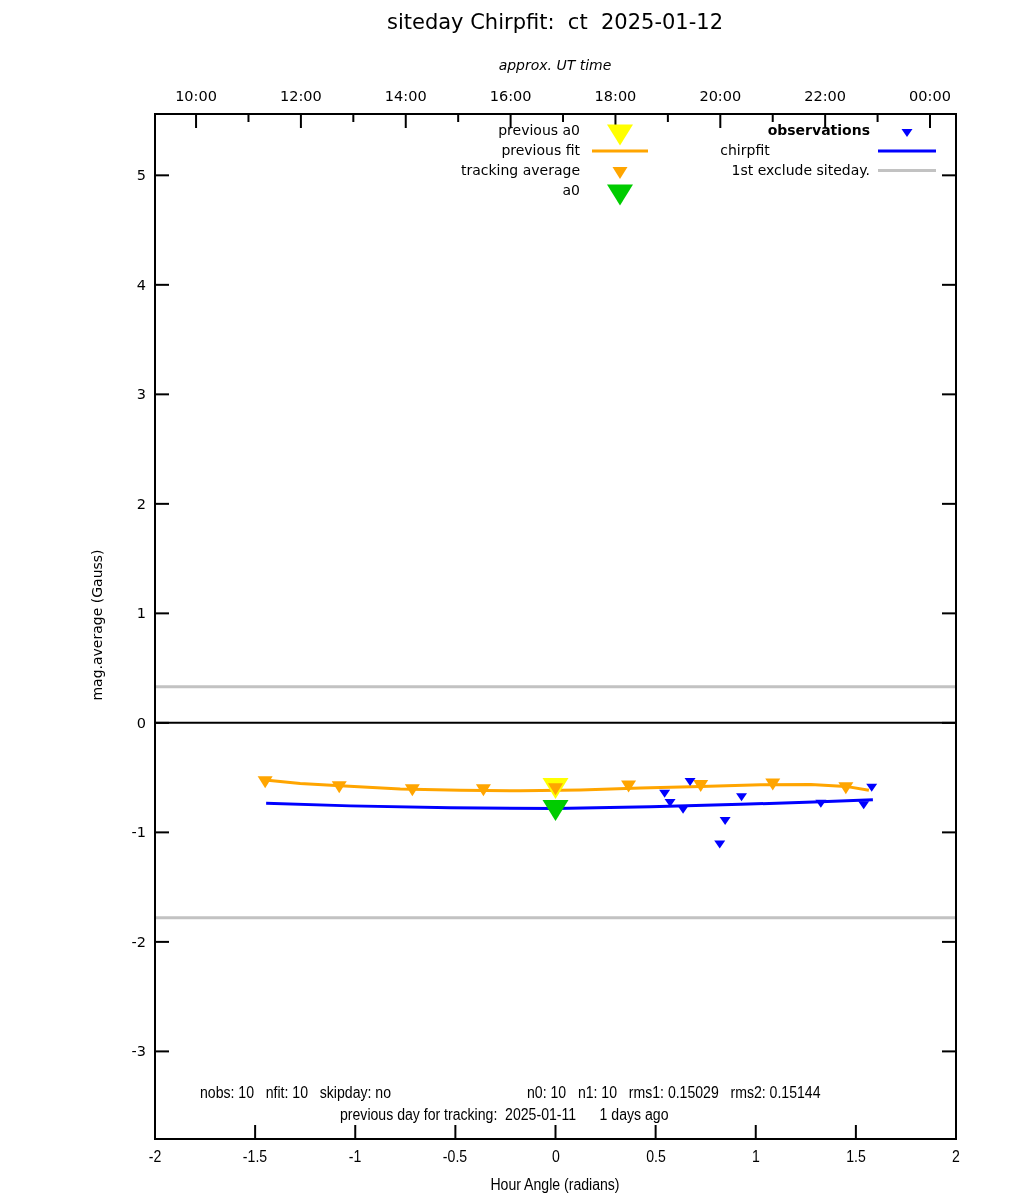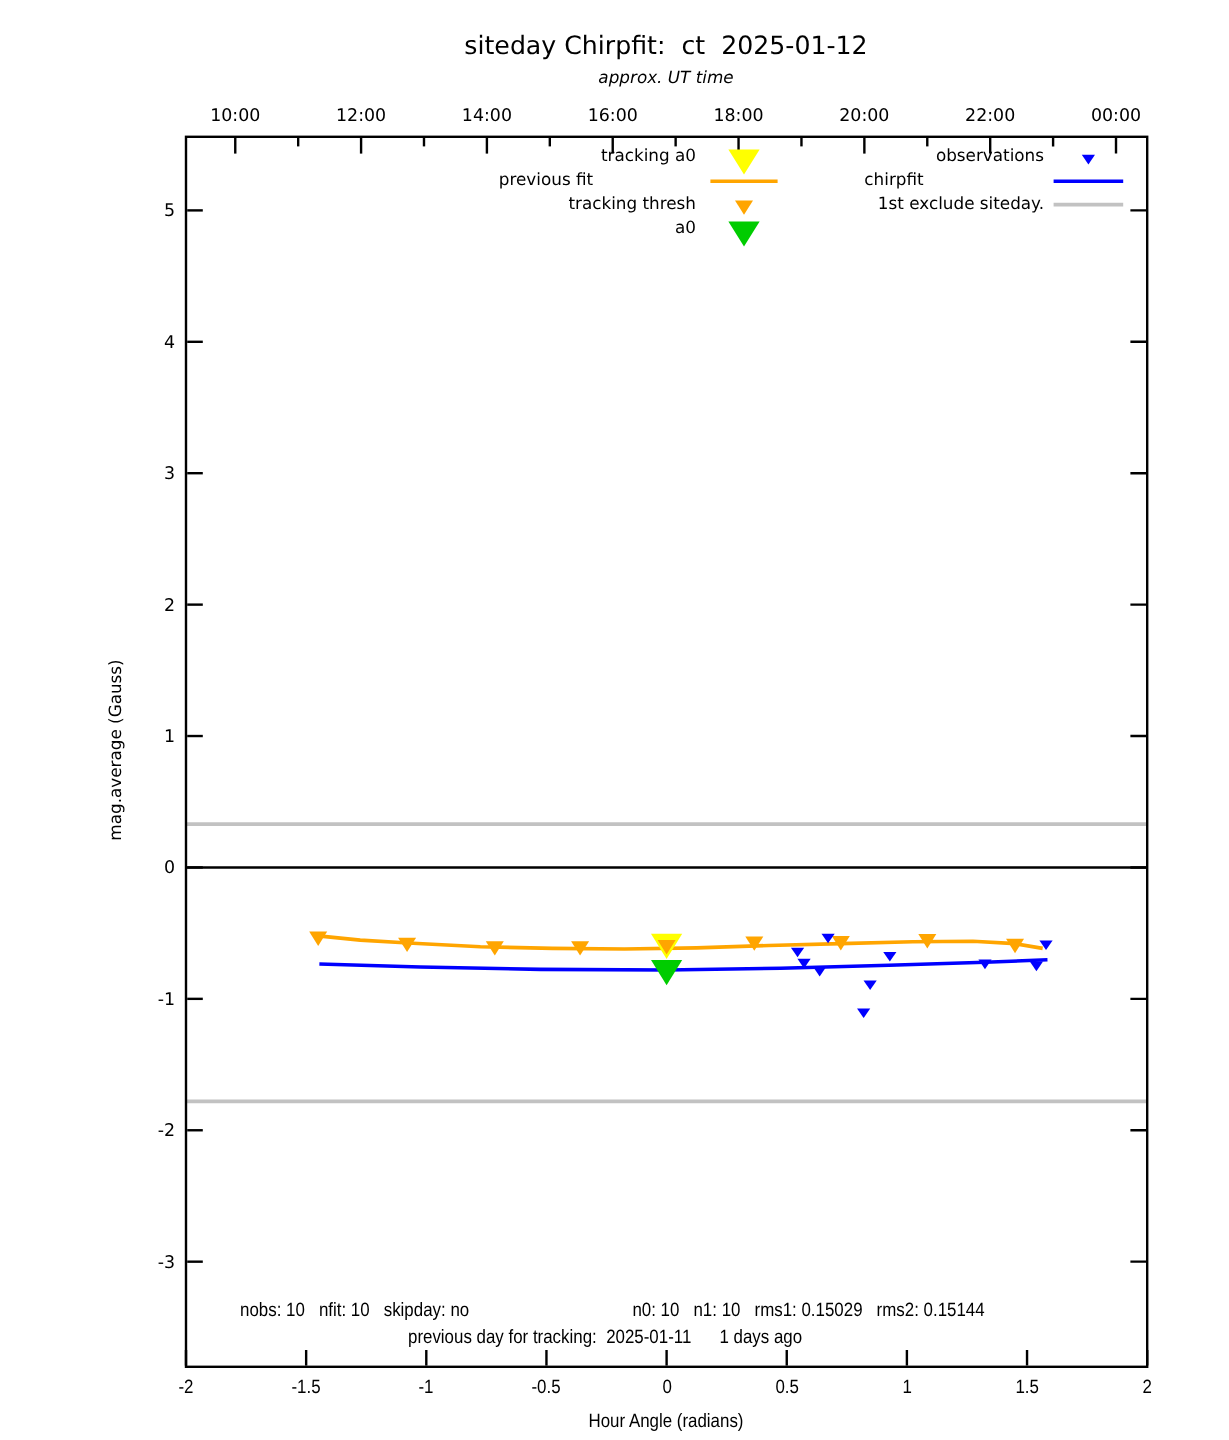--- a/index.html
+++ b/index.html
@@ -1,21 +1,21 @@
 <!DOCTYPE html>
 <html><head>
 <meta charset="utf-8">
 <style>
   html,body{margin:0;padding:0;}
   body{
     width:1024px;height:1200px;position:relative;background:#ffffff;
     font-family:"DejaVu Sans",sans-serif;color:#000;overflow:hidden;
   }
   .abs{position:absolute;}
-  .pre{white-space:pre;margin-top:16px;}
+  .pre{white-space:pre;}
   #plot{position:absolute;left:0;top:0;}
   .page-title{
     left:155px;top:10px;width:800px;text-align:center;
     font-size:21px;letter-spacing:0px;
   }
   .x2label{left:155px;top:57px;width:800px;text-align:center;font-size:14px;font-style:italic;}
   .ylabel{
     left:97px;top:625px;font-size:14px;white-space:nowrap;
     transform:translate(-50%,-50%) rotate(-90deg);
   }
@@ -165,25 +165,25 @@
     <g>
       <line x1="878" x2="936" y1="170.5" y2="170.5" stroke="#c2c2c2" stroke-width="3"></line>
     </g>
   </svg>
 
 <div class="abs page-title pre">siteday Chirpfit:  ct  2025-01-12</div>
 <div class="abs x2label">approx. UT time</div>
 <div class="abs ylabel">mag.average (Gauss)</div>
 <div class="abs xlabel">Hour Angle (radians)</div>
 
-<div class="lg-label lg-left" style="top:121px;">tracking a0</div>
-<div class="lg-label lg-left" style="top:141px;text-align:center;">previous fit</div>
-<div class="lg-label lg-left" style="top:161px;">tracking thresh</div>
+<div class="lg-label lg-left" style="top:121px;">previous a0</div>
+<div class="lg-label lg-left" style="top:141px;">previous fit</div>
+<div class="lg-label lg-left" style="top:161px;">tracking average</div>
 <div class="lg-label lg-left" style="top:181px;">a0</div>
-<div class="lg-label lg-right" style="top:121px;">observations</div>
+<div class="lg-label lg-right" style="top:121px;font-weight:bold;">observations</div>
 <div class="lg-label lg-right" style="top:141px;text-align:center;">chirpfit</div>
 <div class="lg-label lg-right" style="top:161px;">1st exclude siteday.</div>
 
 <div class="abs cond" style="left:200px;top:1083px;">nobs: 10   nfit: 10   skipday: no</div>
 <div class="abs cond" style="left:527px;top:1083px;">n0: 10   n1: 10   rms1: 0.15029   rms2: 0.15144</div>
 <div class="abs cond" style="left:340px;top:1105px;">previous day for tracking:  2025-01-11      1 days ago</div>
 
 <div class="xtick-label" style="left: 105px;">-2</div>
 <div class="xtick-label" style="left: 205.125px;">-1.5</div>
 <div class="xtick-label" style="left: 305.25px;">-1</div>

